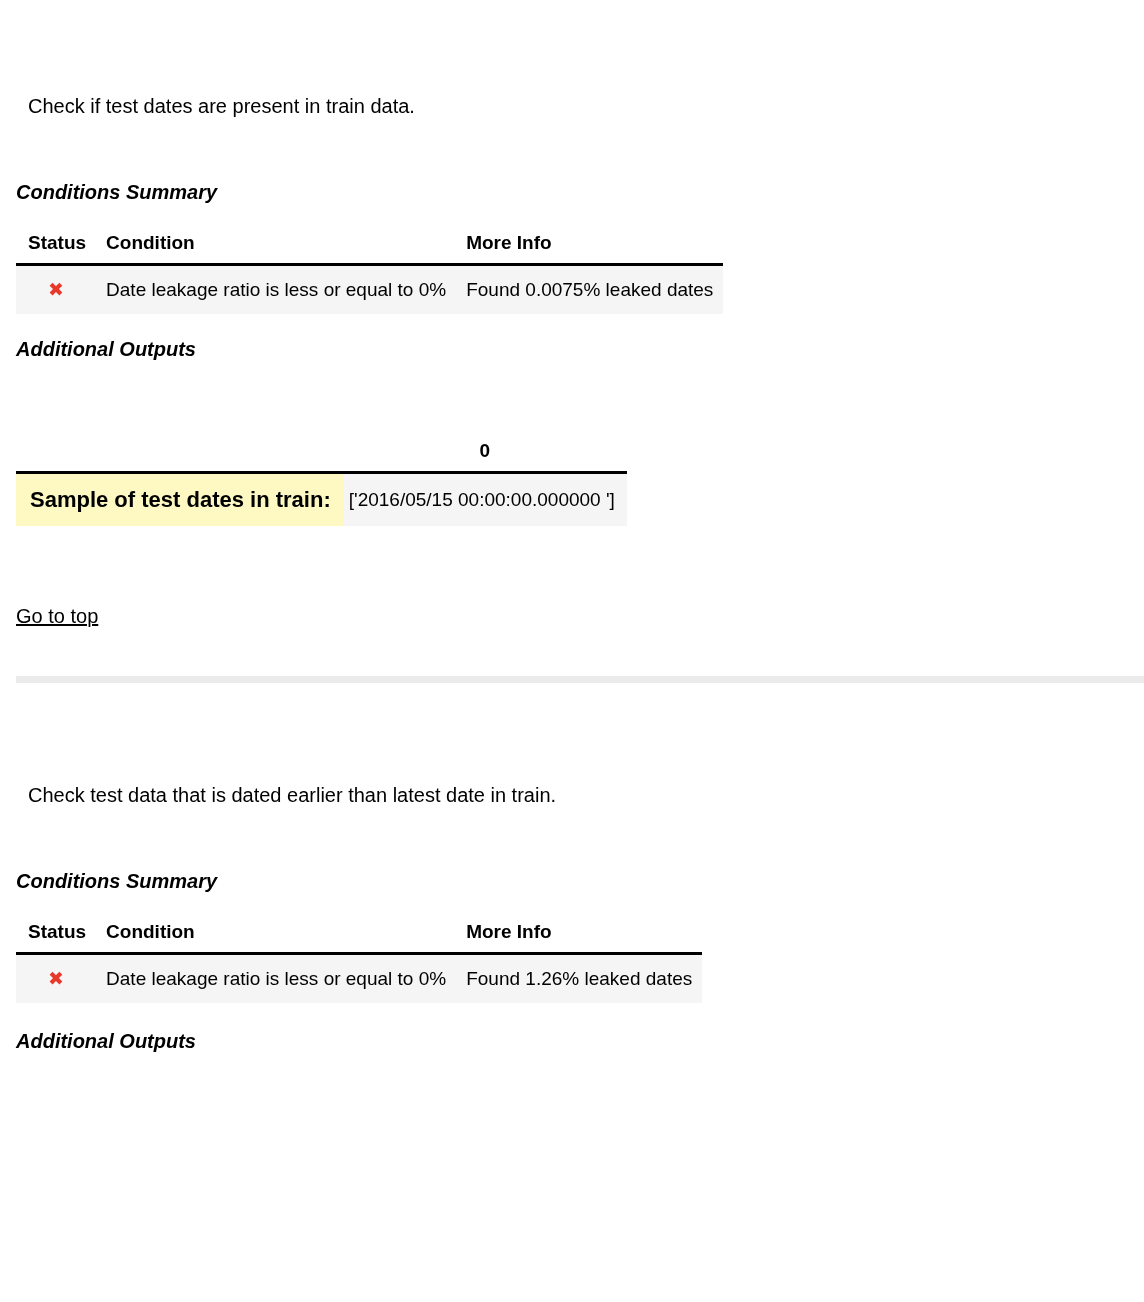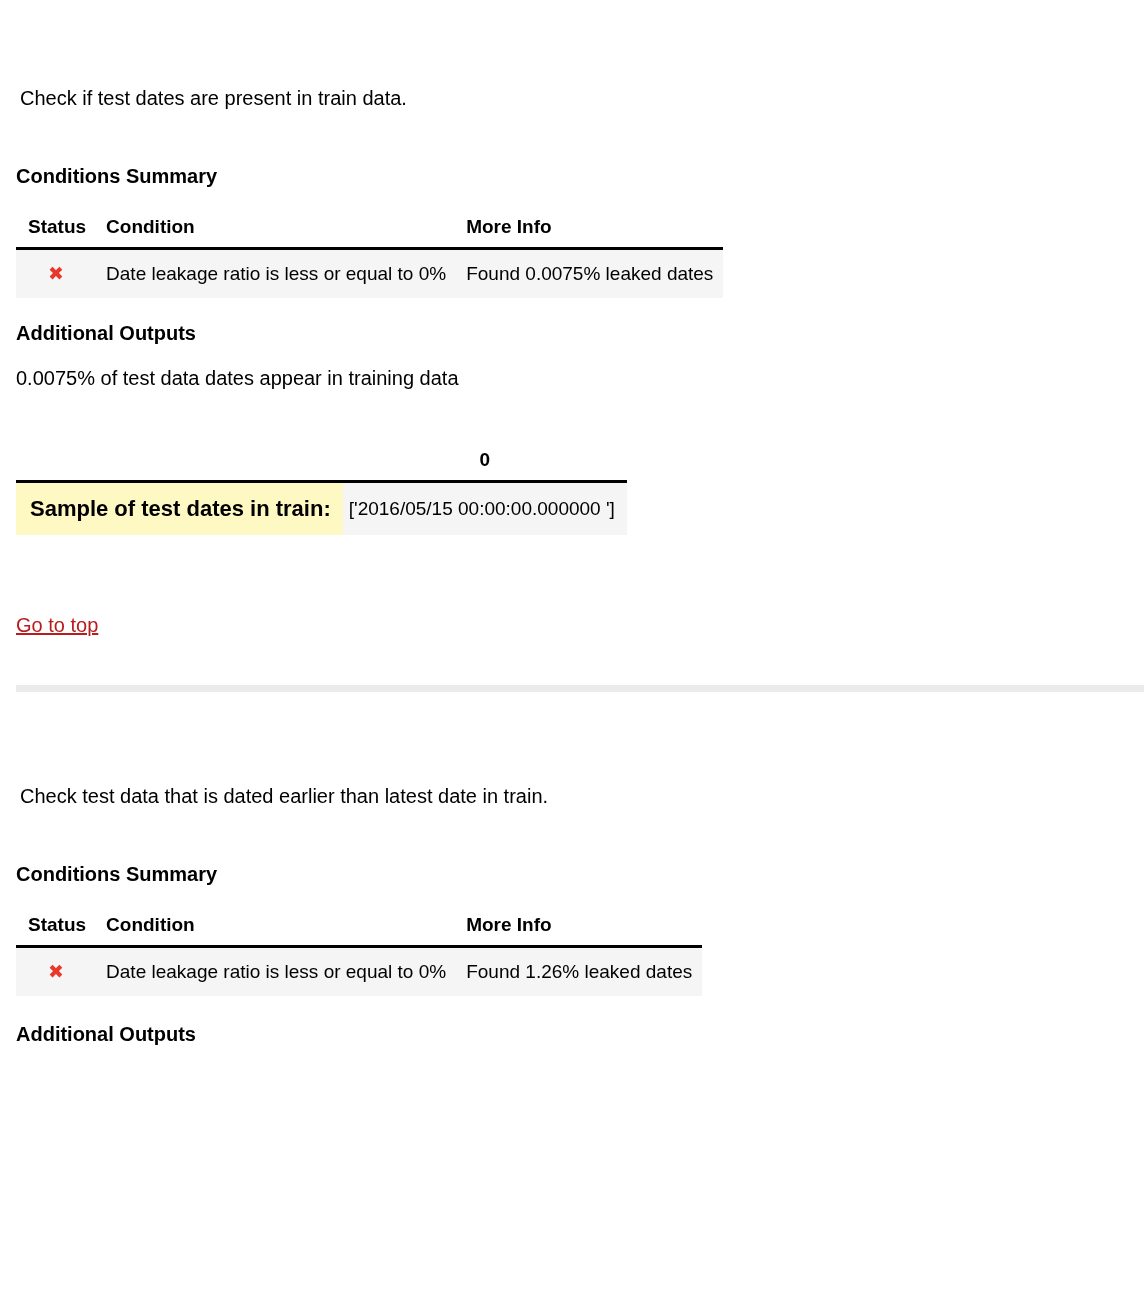--- a/index.html
+++ b/index.html
@@ -29,26 +29,27 @@
     font-weight: bold;
     line-height: 1.2;
     margin: 0;
     padding: 0;
     letter-spacing: -0.1px;
   }
   .check-desc {
     font-size: 20px;
     font-weight: normal;
     line-height: 1.25;
-    margin: 4px;
+    margin: 12px;
     padding: 0;
   }
   .subheading {
     font-size: 20px;
     font-weight: bold;
+    font-style: italic;
     line-height: 1.2;
     margin: 0;
     padding: 0;
   }
   .output-line {
     font-size: 20px;
     line-height: 1.25;
     margin: 0;
     padding: 0;
   }
@@ -122,21 +123,21 @@
     background: #f5f5f5;
     padding: 13px 12px 13px 6px;
     white-space: nowrap;
     font-size: 19px;
     text-align: right;
   }
 
   
   .goto-link {
     font-size: 20px;
-    color: #b91c1c;
+    color: #000000;
     text-decoration: underline;
     display: inline-block;
   }
   .section-divider {
     height: 7px;
     background: #ebebeb;
     margin: 0 0 0 16px;
     border: none;
   }
 
@@ -193,21 +194,20 @@
         </tr>
       </tbody>
     </table>
 
     <div class="sp-table-add"></div>
 
     <h3 class="subheading">Additional Outputs</h3>
 
     <div class="sp-add-out"></div>
 
-    <p class="output-line">0.0075% of test data dates appear in training data</p>
 
     <div class="sp-out-sample"></div>
 
     <table class="df sample">
       <thead>
         <tr>
           <th class="idx-head"></th>
           <th>0</th>
         </tr>
       </thead>

